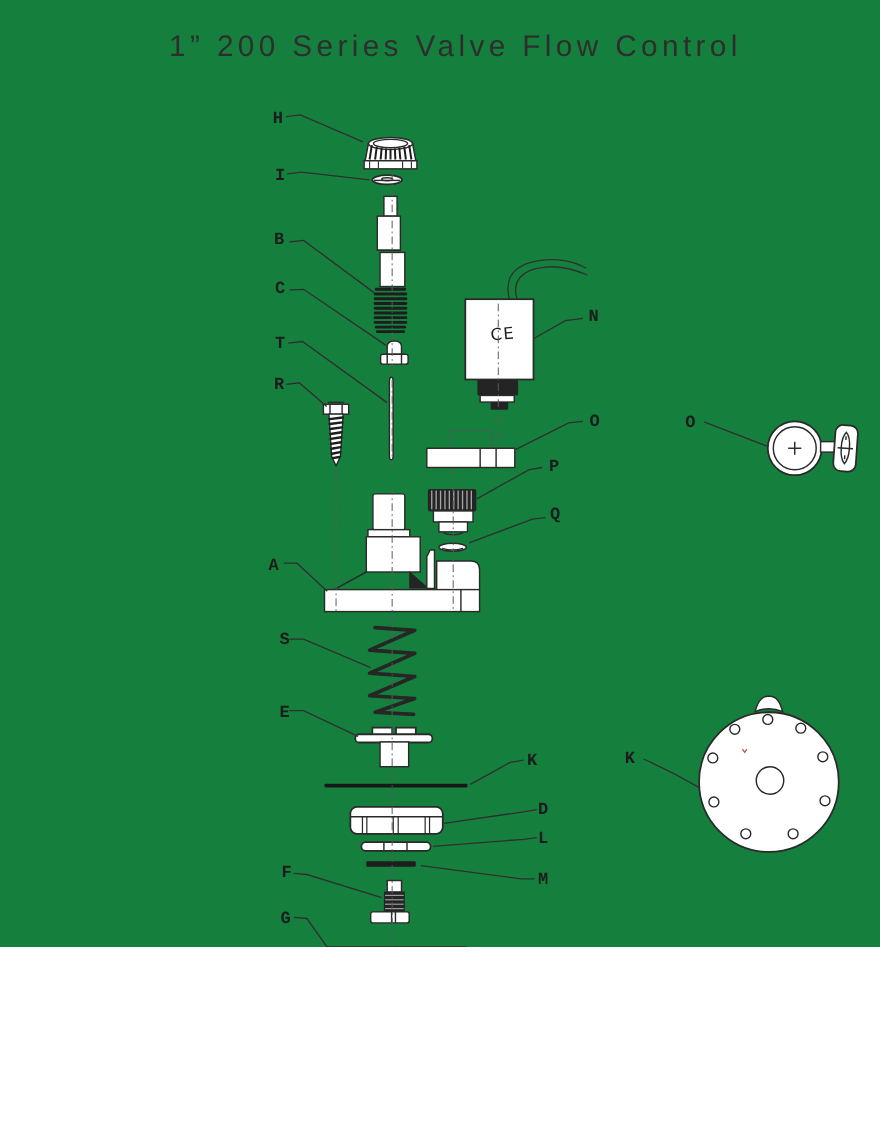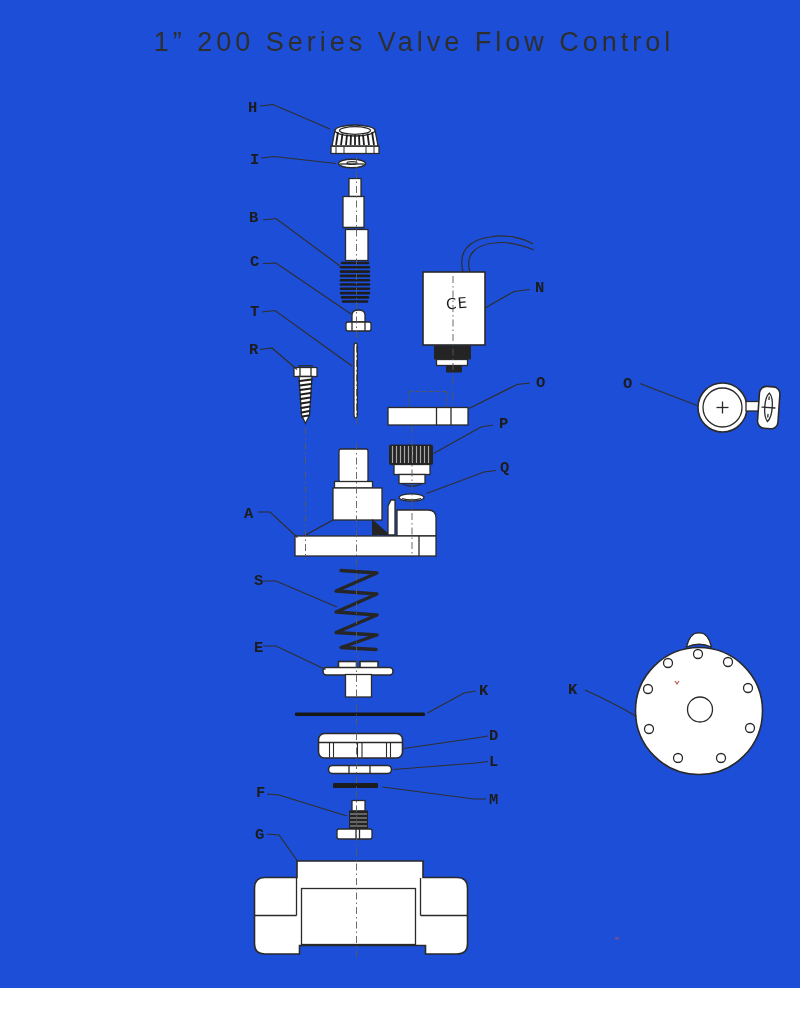--- a/index.html
+++ b/index.html
@@ -1,16 +1,16 @@
 <!DOCTYPE html>
 <html><head>
 <meta charset="utf-8">
 <style>
   html,body{margin:0;padding:0;background:#fff;}
-  .stage{position:relative;width:800px;height:988px;background:#1d4ed8;overflow:hidden;}
+  .stage{position:relative;width:800px;height:861px;background:#15803d;overflow:hidden;}
   svg{position:absolute;left:0;top:0;}
   .s  {stroke:#2a2a2a;stroke-width:1.3;fill:none;}
   .sw {stroke:#2a2a2a;stroke-width:1.3;fill:#ffffff;}
   .sb {stroke:#2a2a2a;stroke-width:1.6;fill:#ffffff;}
   .dk {fill:#242424;stroke:none;}
   .cl {stroke:#5a5a5a;stroke-width:0.9;stroke-dasharray:7 3 1.5 3;fill:none;}
   .hd {stroke:#555;stroke-width:1;stroke-dasharray:4 2.5;fill:none;}
   .ld {stroke:#2f2f2f;stroke-width:1.2;fill:none;}
   .thread{stroke:#1d1d1d;stroke-width:2.6;stroke-linecap:round;}
   .fthread{stroke:#1d1d1d;stroke-width:2.2;stroke-linecap:round;}

